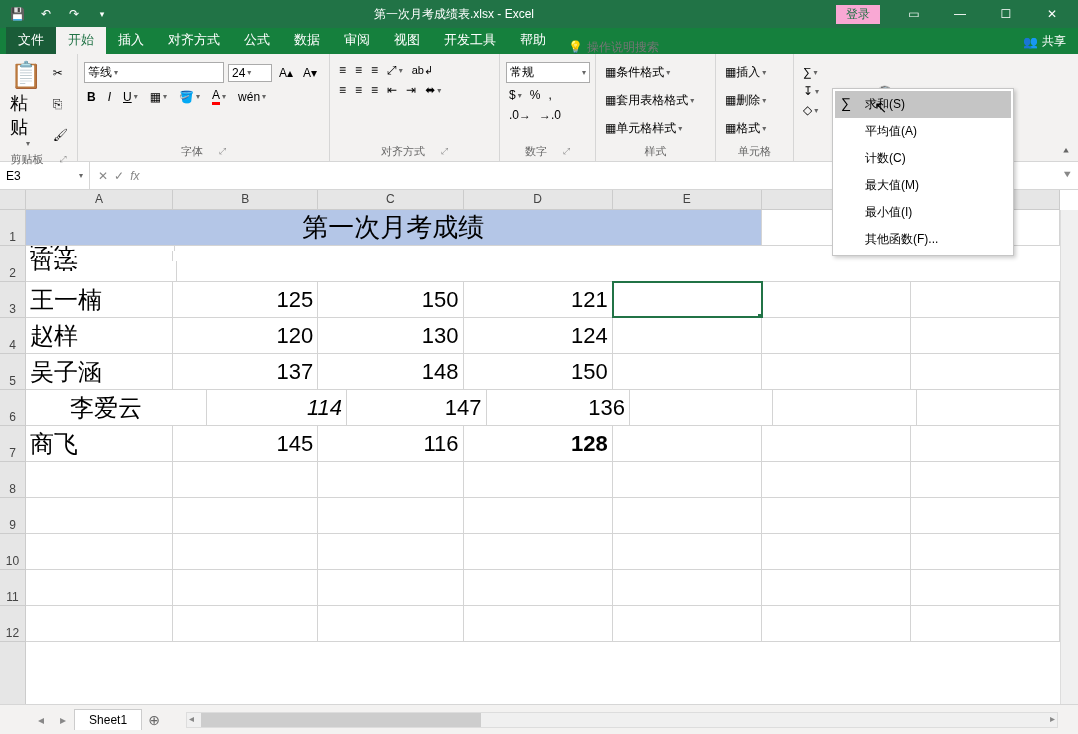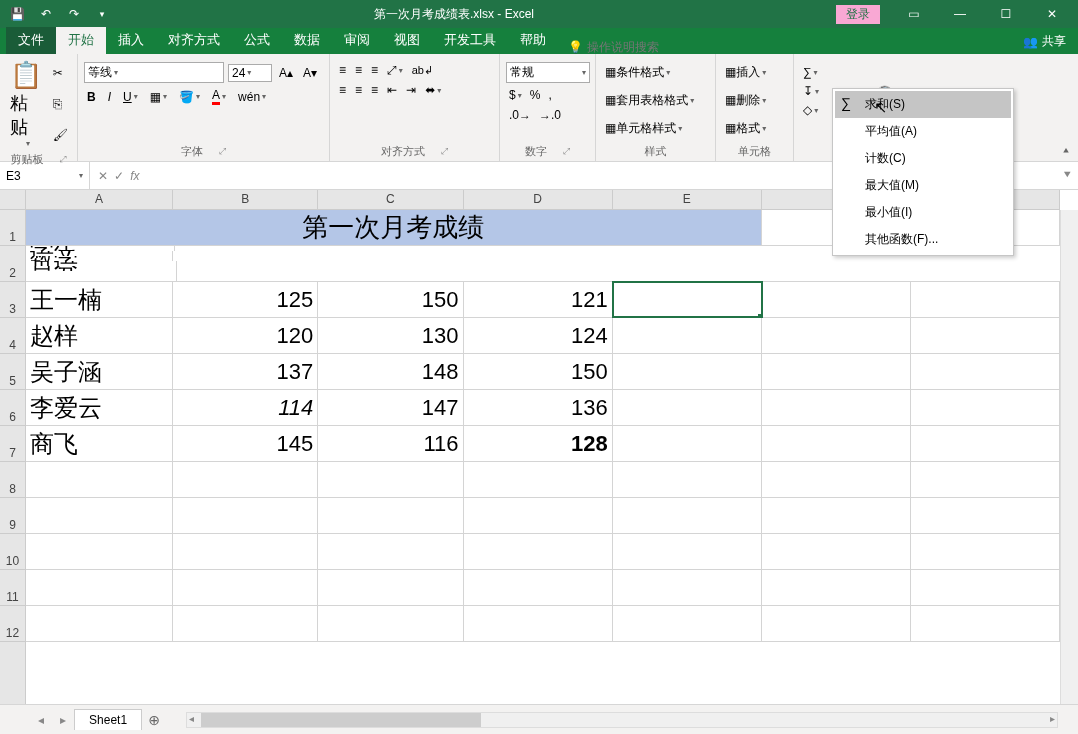--- a/index.html
+++ b/index.html
@@ -349,21 +349,21 @@
       </div>
       <div class="row" style="height: 36px;">
         <div class="cell hdr" style="width: 149px; height: 100%;">吴子涵</div>
         <div class="cell num" style="width: 147px; height: 100%;">137</div>
         <div class="cell num" style="width: 147px; height: 100%;">148</div>
         <div class="cell num" style="width: 151px; height: 100%;">150</div>
         <div class="cell " style="width: 151px; height: 100%;"></div>
         <div class="cell " style="width: 151px; height: 100%;"></div>
         <div class="cell " style="width: 151px; height: 100%;"></div>
       </div>
-      <div class="row" style="height: 36px;">
+      <div class="row" style="height: 36px; padding-left: 40px;">
         <div class="cell hdr" style="width: 149px; height: 100%;">李爱云</div>
         <div class="cell num" style="width: 147px; height: 100%; font-style: italic;">114</div>
         <div class="cell num" style="width: 147px; height: 100%;">147</div>
         <div class="cell num" style="width: 151px; height: 100%;">136</div>
         <div class="cell " style="width: 151px; height: 100%;"></div>
         <div class="cell " style="width: 151px; height: 100%;"></div>
         <div class="cell " style="width: 151px; height: 100%;"></div>
       </div>
       <div class="row" style="height: 36px;">
         <div class="cell hdr" style="width: 149px; height: 100%;">商飞</div>

